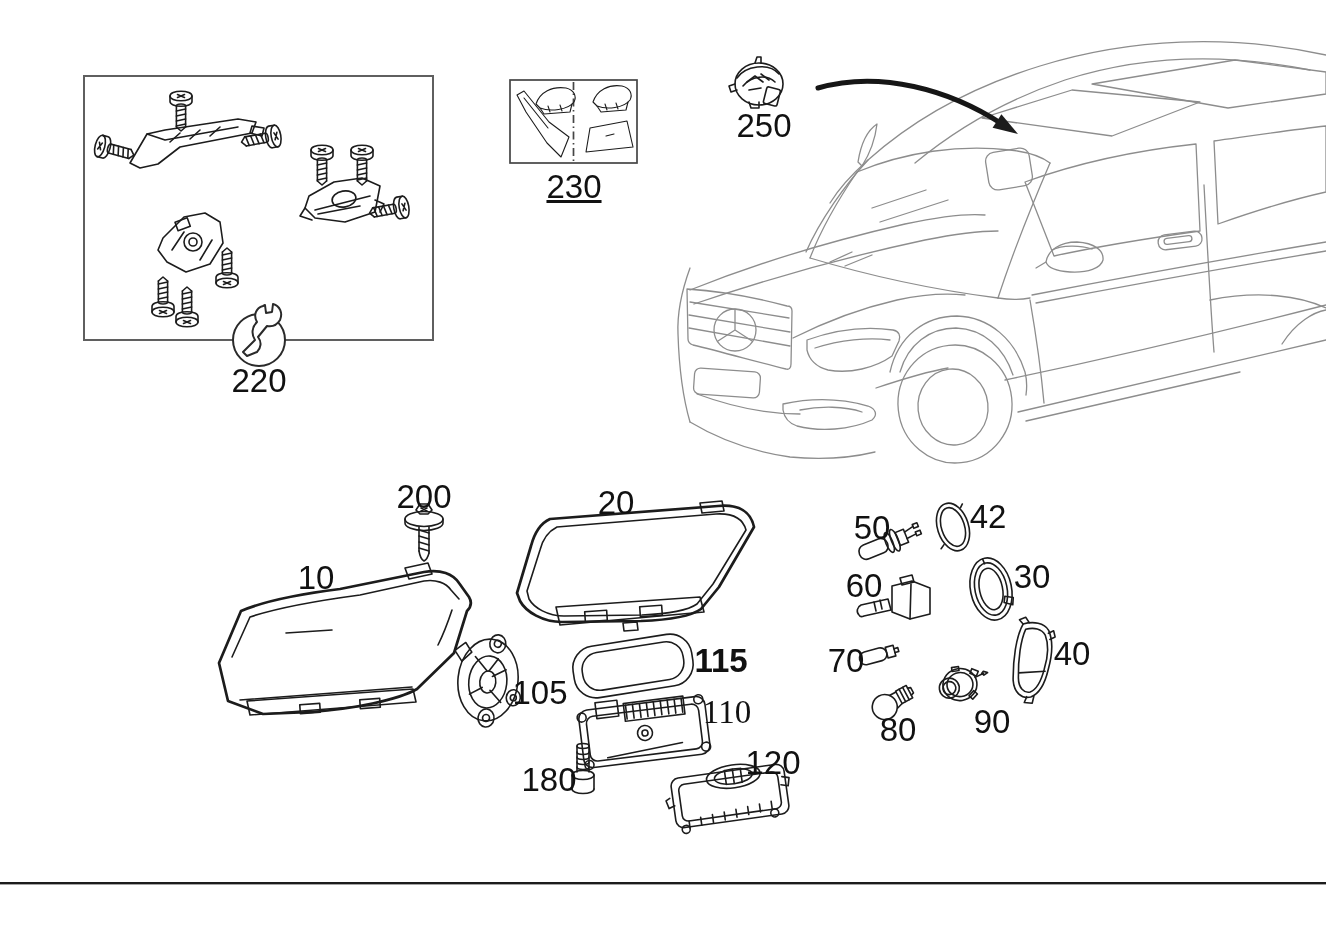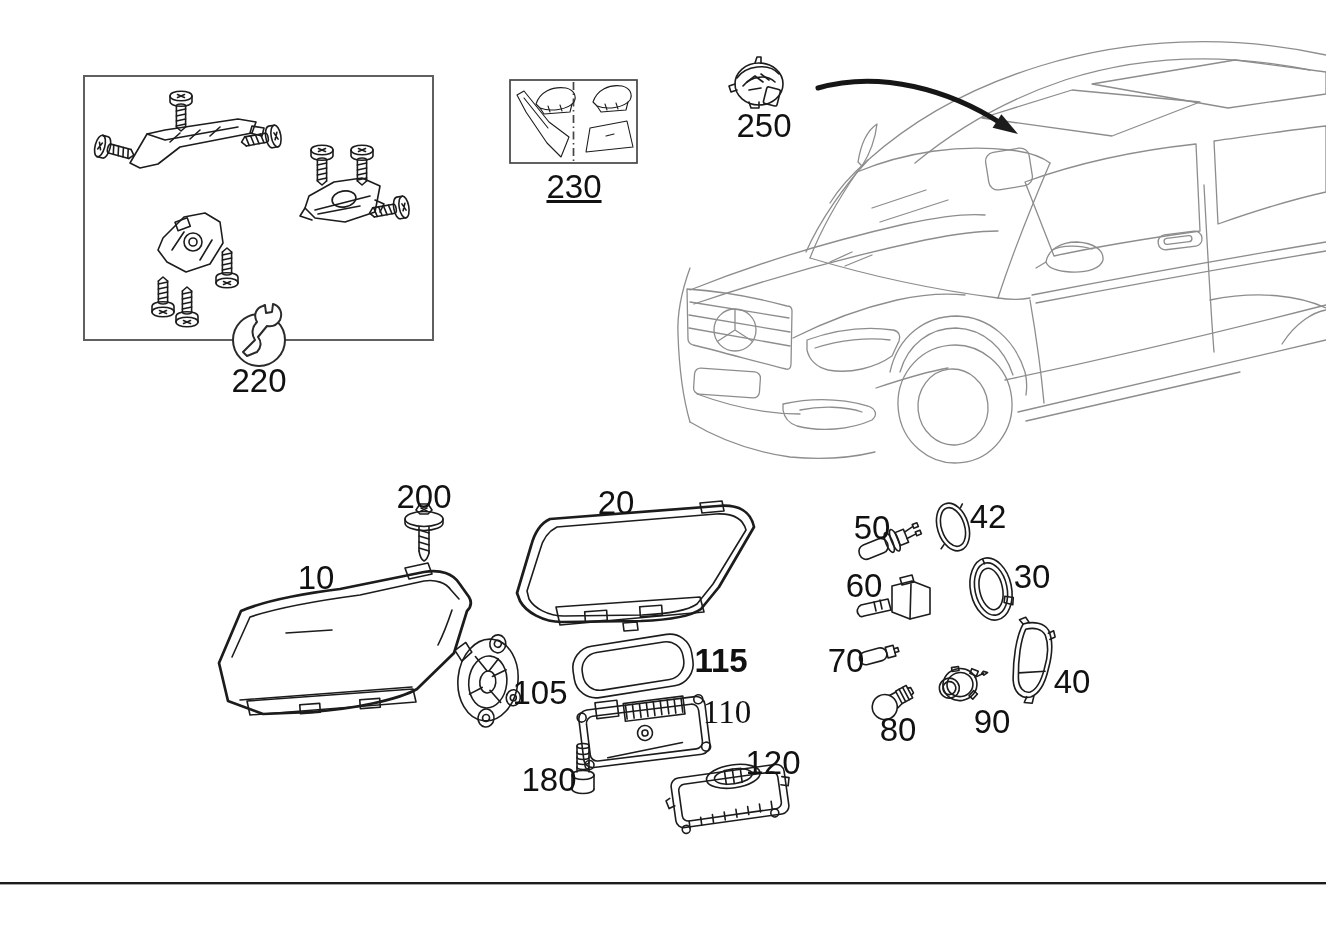--- a/index.html
+++ b/index.html
@@ -18,21 +18,21 @@
   .solid{fill:var(--part-line,#1c1c1c);stroke:none;}
   .whitefill{fill:#fff;}
   .plabel{
     position:absolute;transform:translate(-50%,-50%);
     font-size:33px;color:#111;white-space:nowrap;letter-spacing:0px;
   }
   
   .lb-220{left:259px;top:381px;} .lb-230{left:574px;top:187px;text-decoration:underline;} .lb-250{left:764px;top:126px;}
   .lb-200{left:424px;top:497px;} .lb-10{left:316px;top:578px;}  .lb-20{left:616px;top:503px;}
   .lb-50{left:872px;top:528px;}  .lb-35{left:988px;top:517px;}  .lb-60{left:864px;top:586px;}
-  .lb-30{left:1032px;top:577px;} .lb-70{left:846px;top:641px;margin-top:20px;}  .lb-40{left:1072px;top:654px;margin-top:28px;}
+  .lb-30{left:1032px;top:577px;} .lb-70{left:846px;top:641px;margin-top:20px;}  .lb-40{left:1072px;top:654px;}
   .lb-80{left:898px;top:730px;}  .lb-90{left:992px;top:722px;}  .lb-105{left:540px;top:693px;}
   .lb-115{left:721px;top:661px;font-weight:bold;} .lb-110{left:727px;top:712px;font-family:Liberation Serif, serif;} .lb-180{left:549px;top:780px;}
   .lb-120{left:773px;top:763px;}
 </style>
 </head>
 <body>
 
 <div id="stage" style="--bg: #ffffff; --part-line: #1c1c1c; --car-line: #8d8d8d; --box-border: #5f5f5f;">
 
 <svg width="1326" height="938" viewBox="0 0 1326 938">

